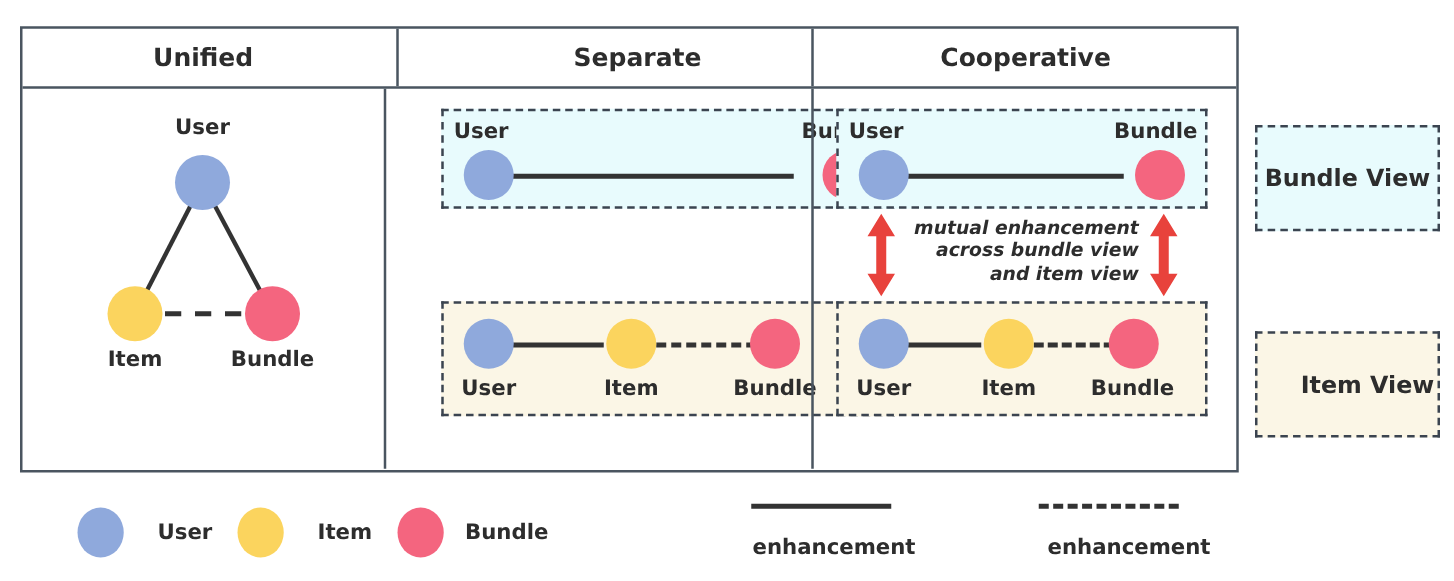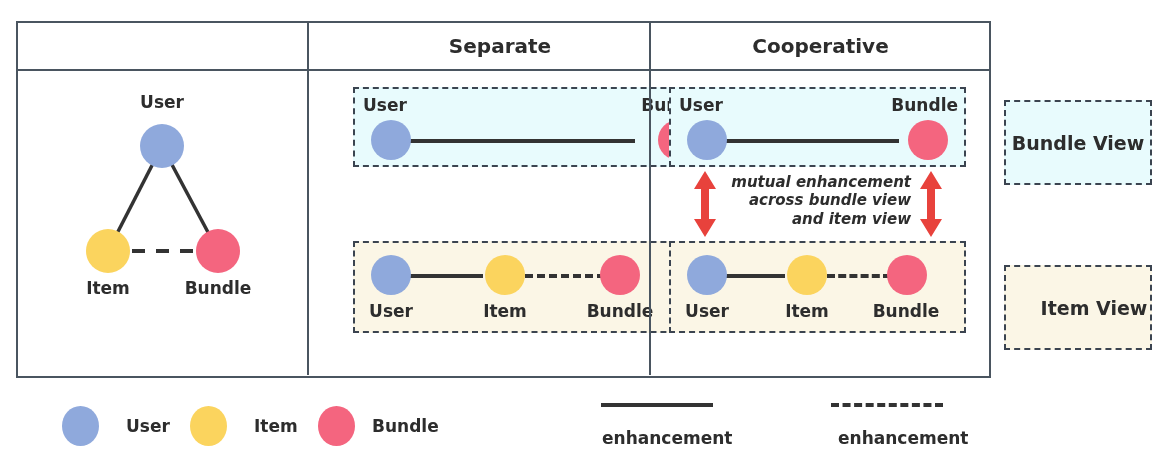--- a/index.html
+++ b/index.html
@@ -39,21 +39,21 @@
     height: 100%;
     display: flex;
     align-items: center;
     justify-content: center;
     font-size: 20px;
     font-weight: bold;
     color: #2d2d2d;
     box-sizing: border-box;
   }
   .hdr-c0 { left: 0;     width: 289px; }
-  .hdr-c1 { left: 289px; width: 384px; border-left: 2.5px solid #4a5560; }
+  .hdr-c1 { left: 299px; width: 384px; border-left: 2.5px solid #4a5560; }
   .hdr-c2 { left: 631px; width: 341px; border-left: 2.5px solid #4a5560; }
 
   .body-row {
     position: absolute;
     left: 0;
     top: 48px;
     width: 100%;
     height: 304px;
   }
   .body-cell {
@@ -161,20 +161,21 @@
     height: 0;
     border-top: 4.5px dashed #333333;
   }
 </style>
 </head>
 <body>
 
 <div id="matrix">
 
   <div class="hdr-row">
+    <div class="hdr-cell hdr-c0">Unified</div>
     <div class="hdr-cell hdr-c1">Separate</div>
     <div class="hdr-cell hdr-c2">Cooperative</div>
   </div>
 
   <div class="body-row">
 
     <div class="body-cell bc0">
 
       <div class="nlabel" style="left:104px; top:21px; width:80px;">User</div>
 

